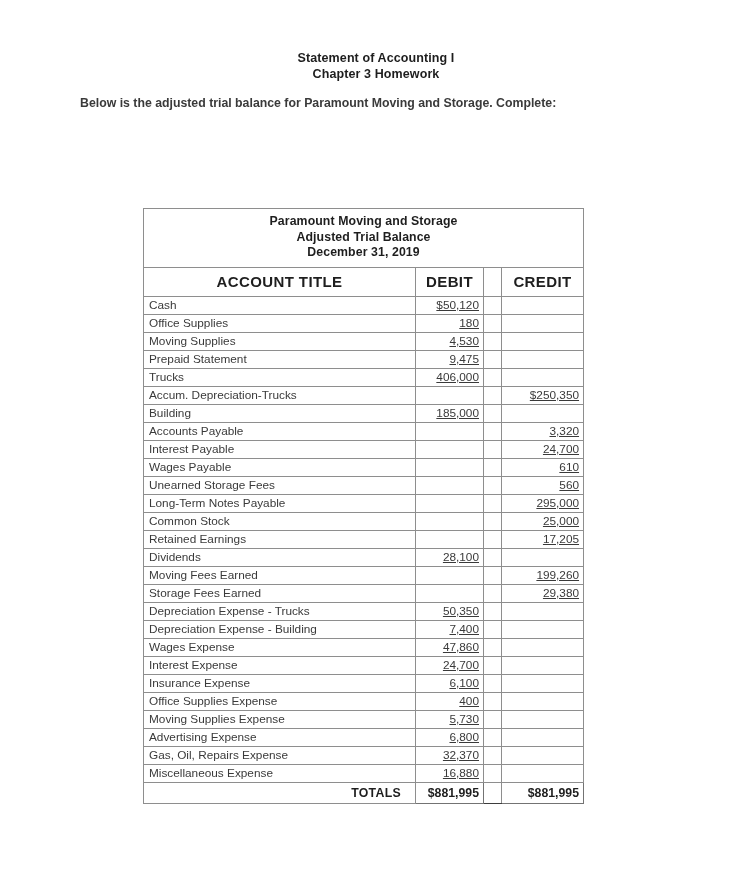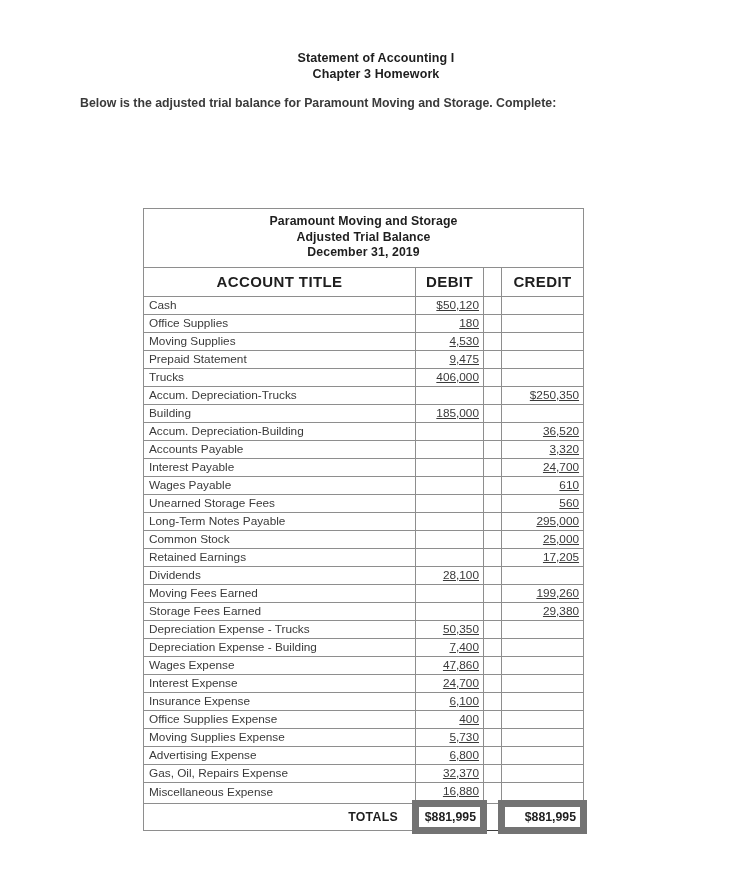--- a/index.html
+++ b/index.html
@@ -136,21 +136,21 @@
     color: #1e1e1e;
     padding: 0 14px 0 0 !important;
     letter-spacing: 0.3px;
   }
   tr.totals .tot-amt {
     text-align: right;
     font-size: 12.3px;
     font-weight: bold;
     color: #1e1e1e;
     padding: 0 4px 0 0 !important;
-    border: 7px solid #737373;
+    border: 1px solid #737373;
     white-space: nowrap;
   }
   tr.totals .tot-gap {
     border-top: 1px solid #3d3d3d;
     border-bottom: 1px solid #3d3d3d;
   }
 </style>
 </head>
 <body>
 
@@ -222,26 +222,20 @@
           <td class="row-gap"></td>
           <td class="row-amt">$250,350</td>
         </tr>
         <tr>
           <td class="row-acct">Building</td>
           <td class="row-amt">185,000</td>
           <td class="row-gap"></td>
           <td class="row-amt"></td>
         </tr>
         <tr>
-          <td class="row-acct">Accum. Depreciation-Building</td>
-          <td class="row-amt"></td>
-          <td class="row-gap"></td>
-          <td class="row-amt">36,520</td>
-        </tr>
-        <tr>
           <td class="row-acct">Accounts Payable</td>
           <td class="row-amt"></td>
           <td class="row-gap"></td>
           <td class="row-amt">3,320</td>
         </tr>
         <tr>
           <td class="row-acct">Interest Payable</td>
           <td class="row-amt"></td>
           <td class="row-gap"></td>
           <td class="row-amt">24,700</td>

